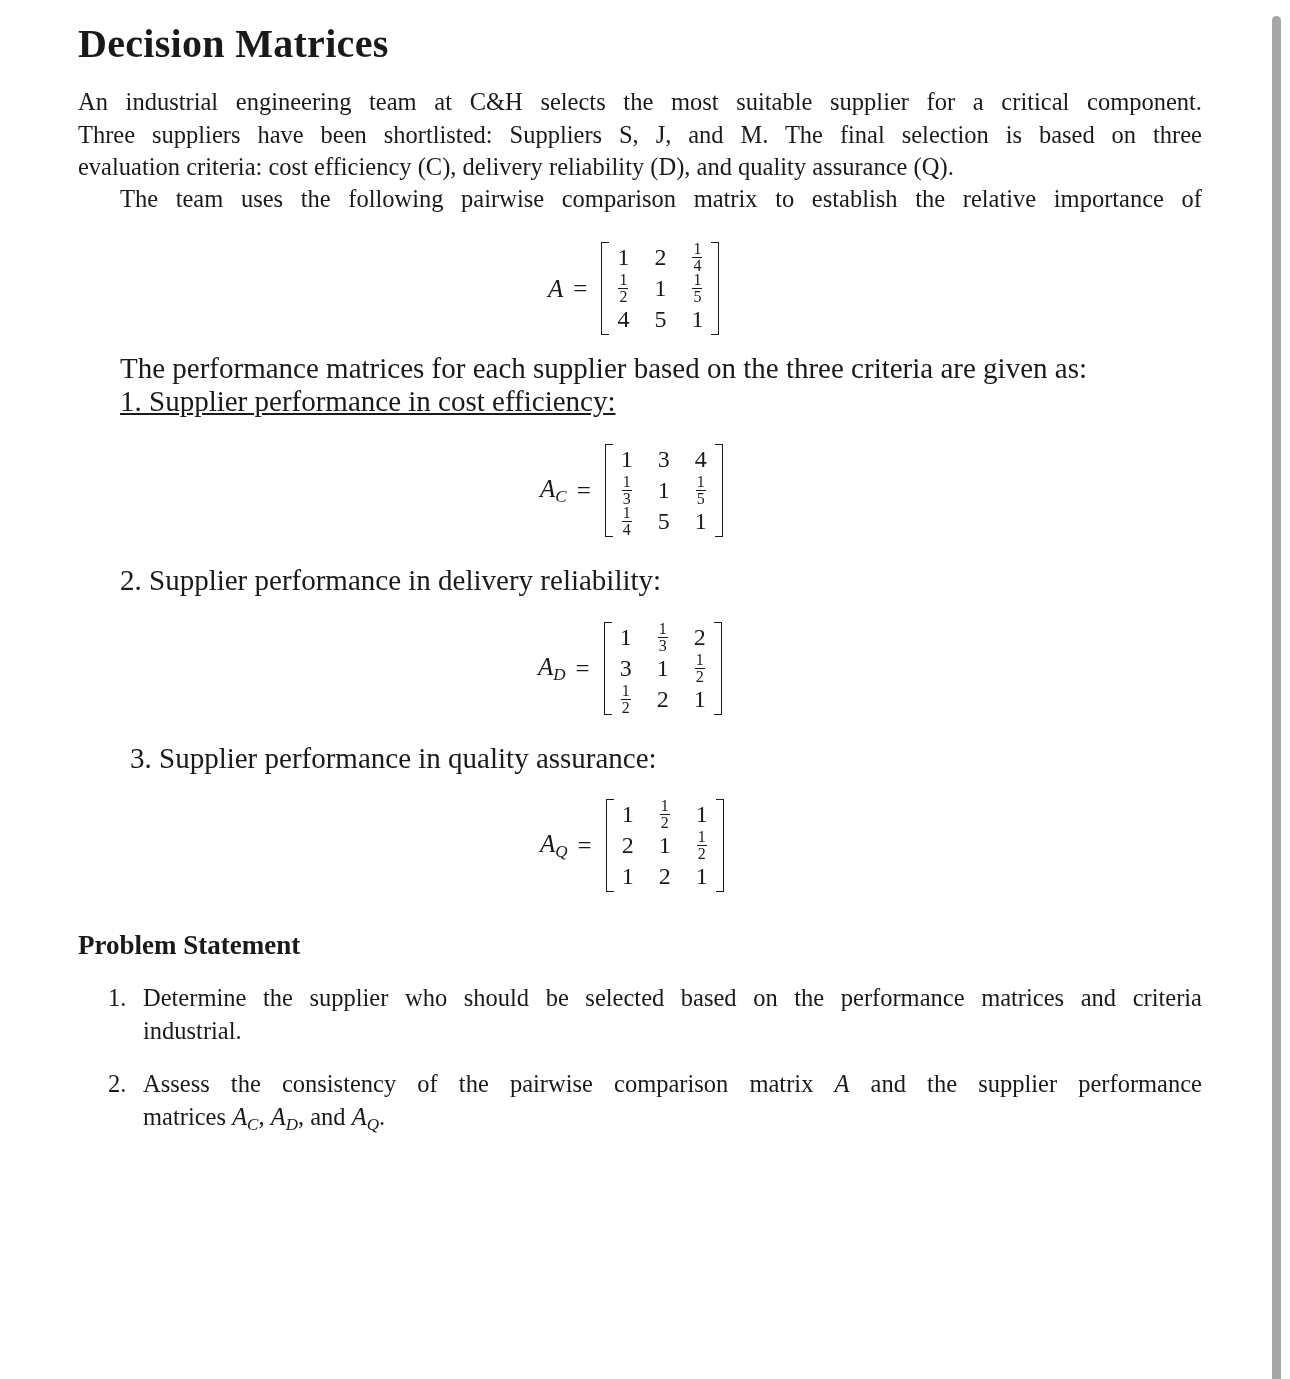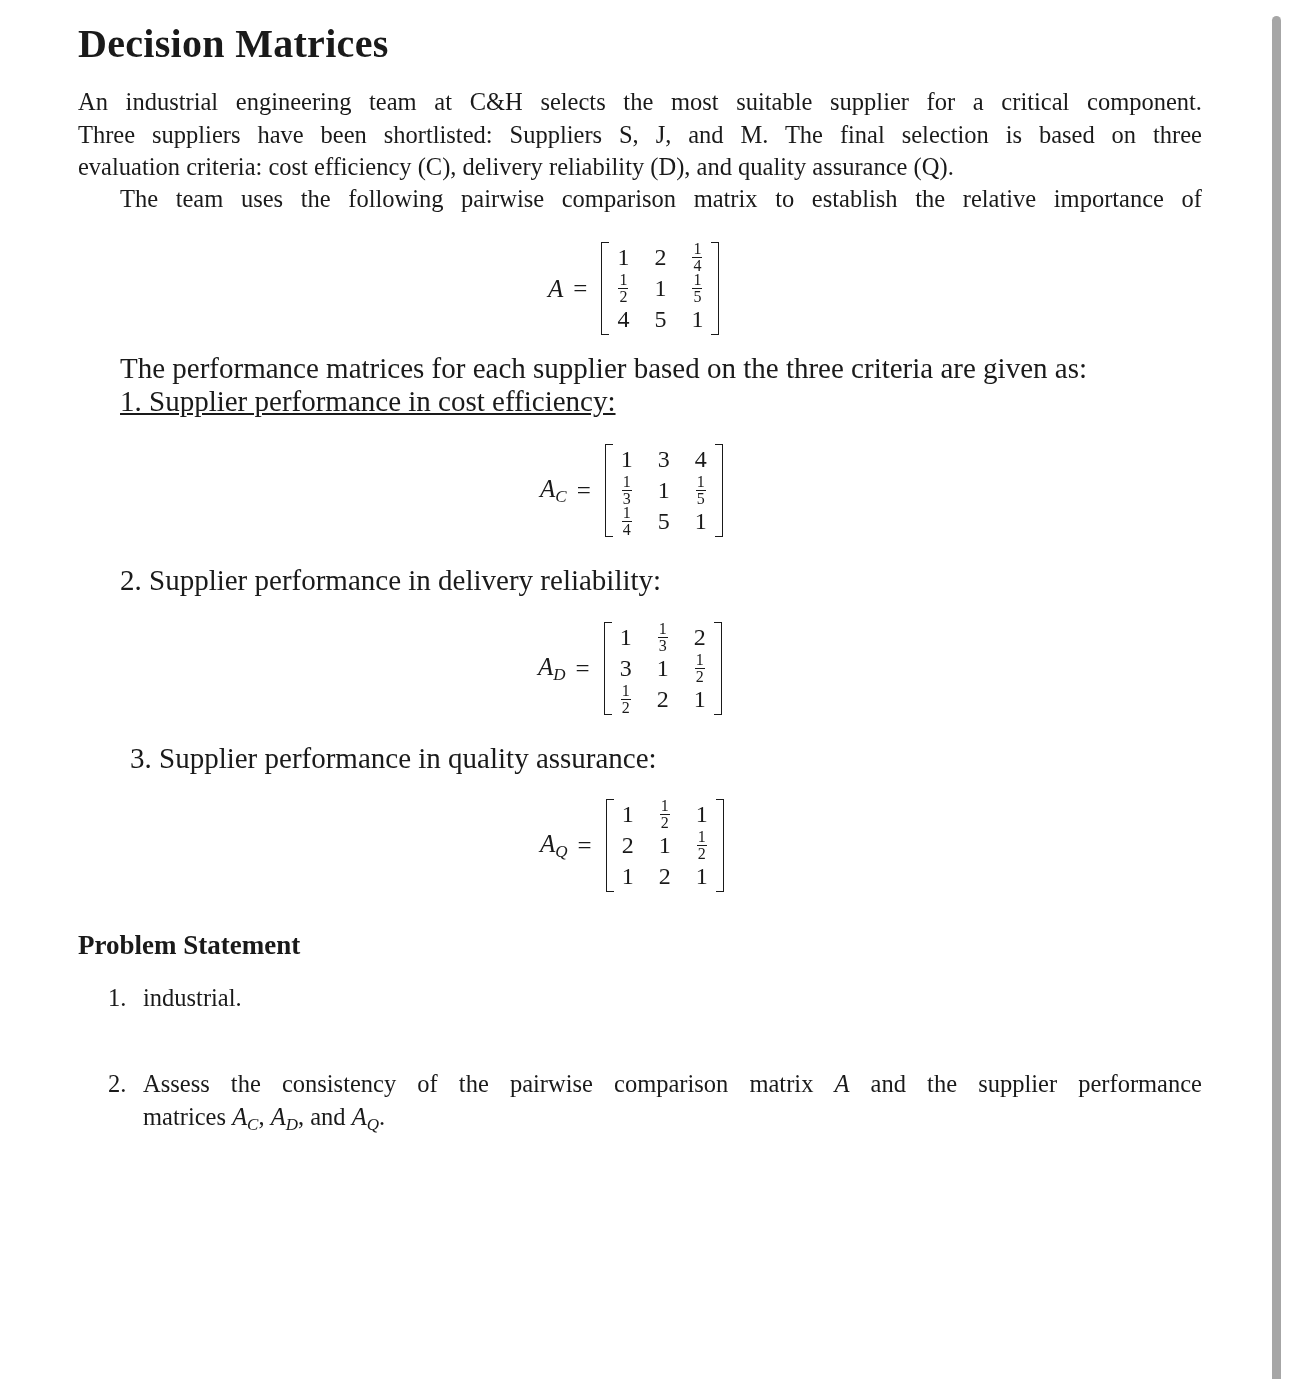--- a/index.html
+++ b/index.html
@@ -287,20 +287,21 @@
         <div class="cell">2</div>
         <div class="cell">1</div>
       </div>
   </div>
 
   <div class="h2">Problem Statement</div>
 
   <div class="olist" style="top:982px;">
     <span class="num-label">1.</span>
     <div class="body">
+      <span class="line">Determine the supplier who should be selected based on the performance matrices and criteria</span>
       <span class="line last">industrial.</span>
     </div>
   </div>
 
   <div class="olist" style="top:1068px;">
     <span class="num-label">2.</span>
     <div class="body">
       <span class="line"><span>Assess the consistency of the pairwise comparison matrix </span><span class="ital">A</span><span> and the supplier performance</span></span>
       <span class="line last"><span>matrices </span><span class="ital"><span>A</span><sub>C</sub></span><span>, </span><span class="ital"><span>A</span><sub>D</sub></span><span>, and </span><span class="ital"><span>A</span><sub>Q</sub></span><span>.</span></span>
     </div>

